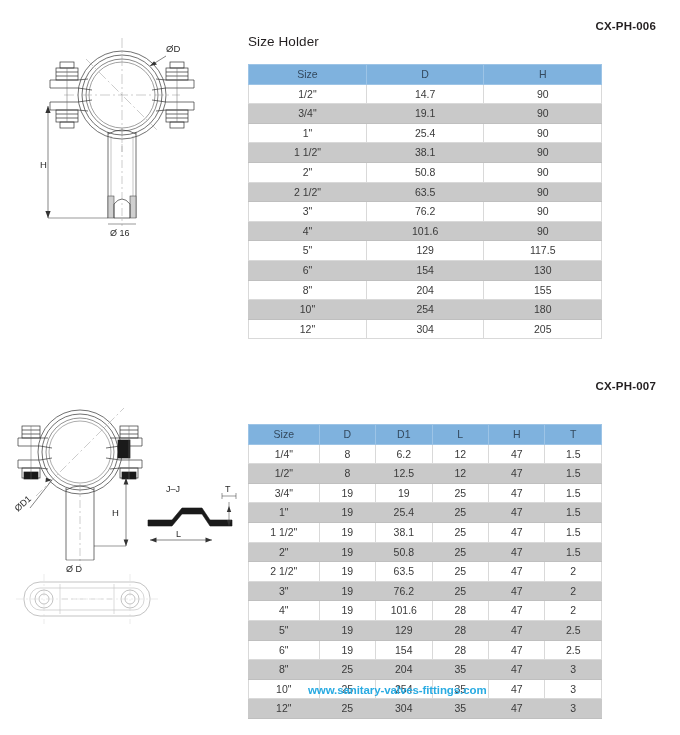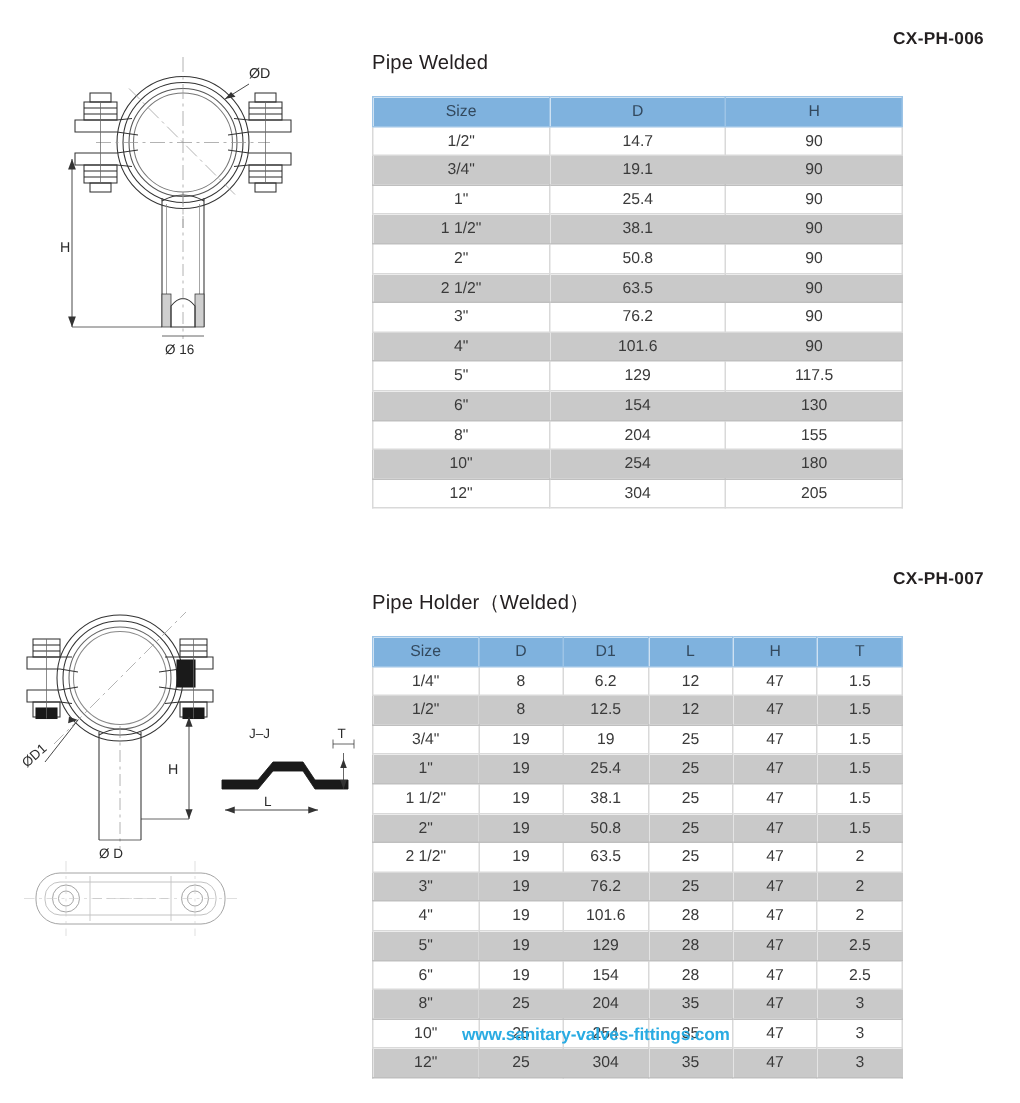--- a/index.html
+++ b/index.html
@@ -184,21 +184,21 @@
         <path d="M150 66 l7 -1.5 l-3 -3.2 z" fill="#333" stroke="none"></path>
       </g>
       <text x="166" y="52" font-size="9.5" fill="#2b2b2b">ØD</text>
       <text x="40" y="168" font-size="9.5" fill="#2b2b2b">H</text>
       <text x="110" y="236" font-size="9" fill="#2b2b2b">Ø 16</text>
     </svg>
   </div>
 
   <div class="table-wrap" id="table-wrap-1">
     <div class="tbl-head-row">
-      <div class="tbl-title">Pipe Welded</div>
+      <div class="tbl-title">Size Holder</div>
       <div class="part-no">CX-PH-006</div>
     </div>
     <table class="spec">
       <colgroup>
           <col style="width:33.4%">
           <col style="width:33.3%">
           <col style="width:33.3%">
         </colgroup>
       <thead>
           <tr id="thead-1">
@@ -360,21 +360,20 @@
       <text x="66" y="212" font-size="9" fill="#2b2b2b">Ø D</text>
       <text x="112" y="156" font-size="9.5" fill="#2b2b2b">H</text>
       <text x="166" y="132" font-size="9" fill="#2b2b2b">J–J</text>
       <text x="176" y="177" font-size="9" fill="#2b2b2b">L</text>
       <text x="225" y="132" font-size="9" fill="#2b2b2b">T</text>
     </svg>
   </div>
 
   <div class="table-wrap" id="table-wrap-2">
     <div class="tbl-head-row">
-      <div class="tbl-title">Pipe Holder（Welded）</div>
       <div class="part-no">CX-PH-007</div>
     </div>
     <table class="spec">
       <colgroup>
         <col style="width:20%">
           <col style="width:16%">
           <col style="width:16%">
         <col style="width:16%">
           <col style="width:16%">
           <col style="width:16%">

